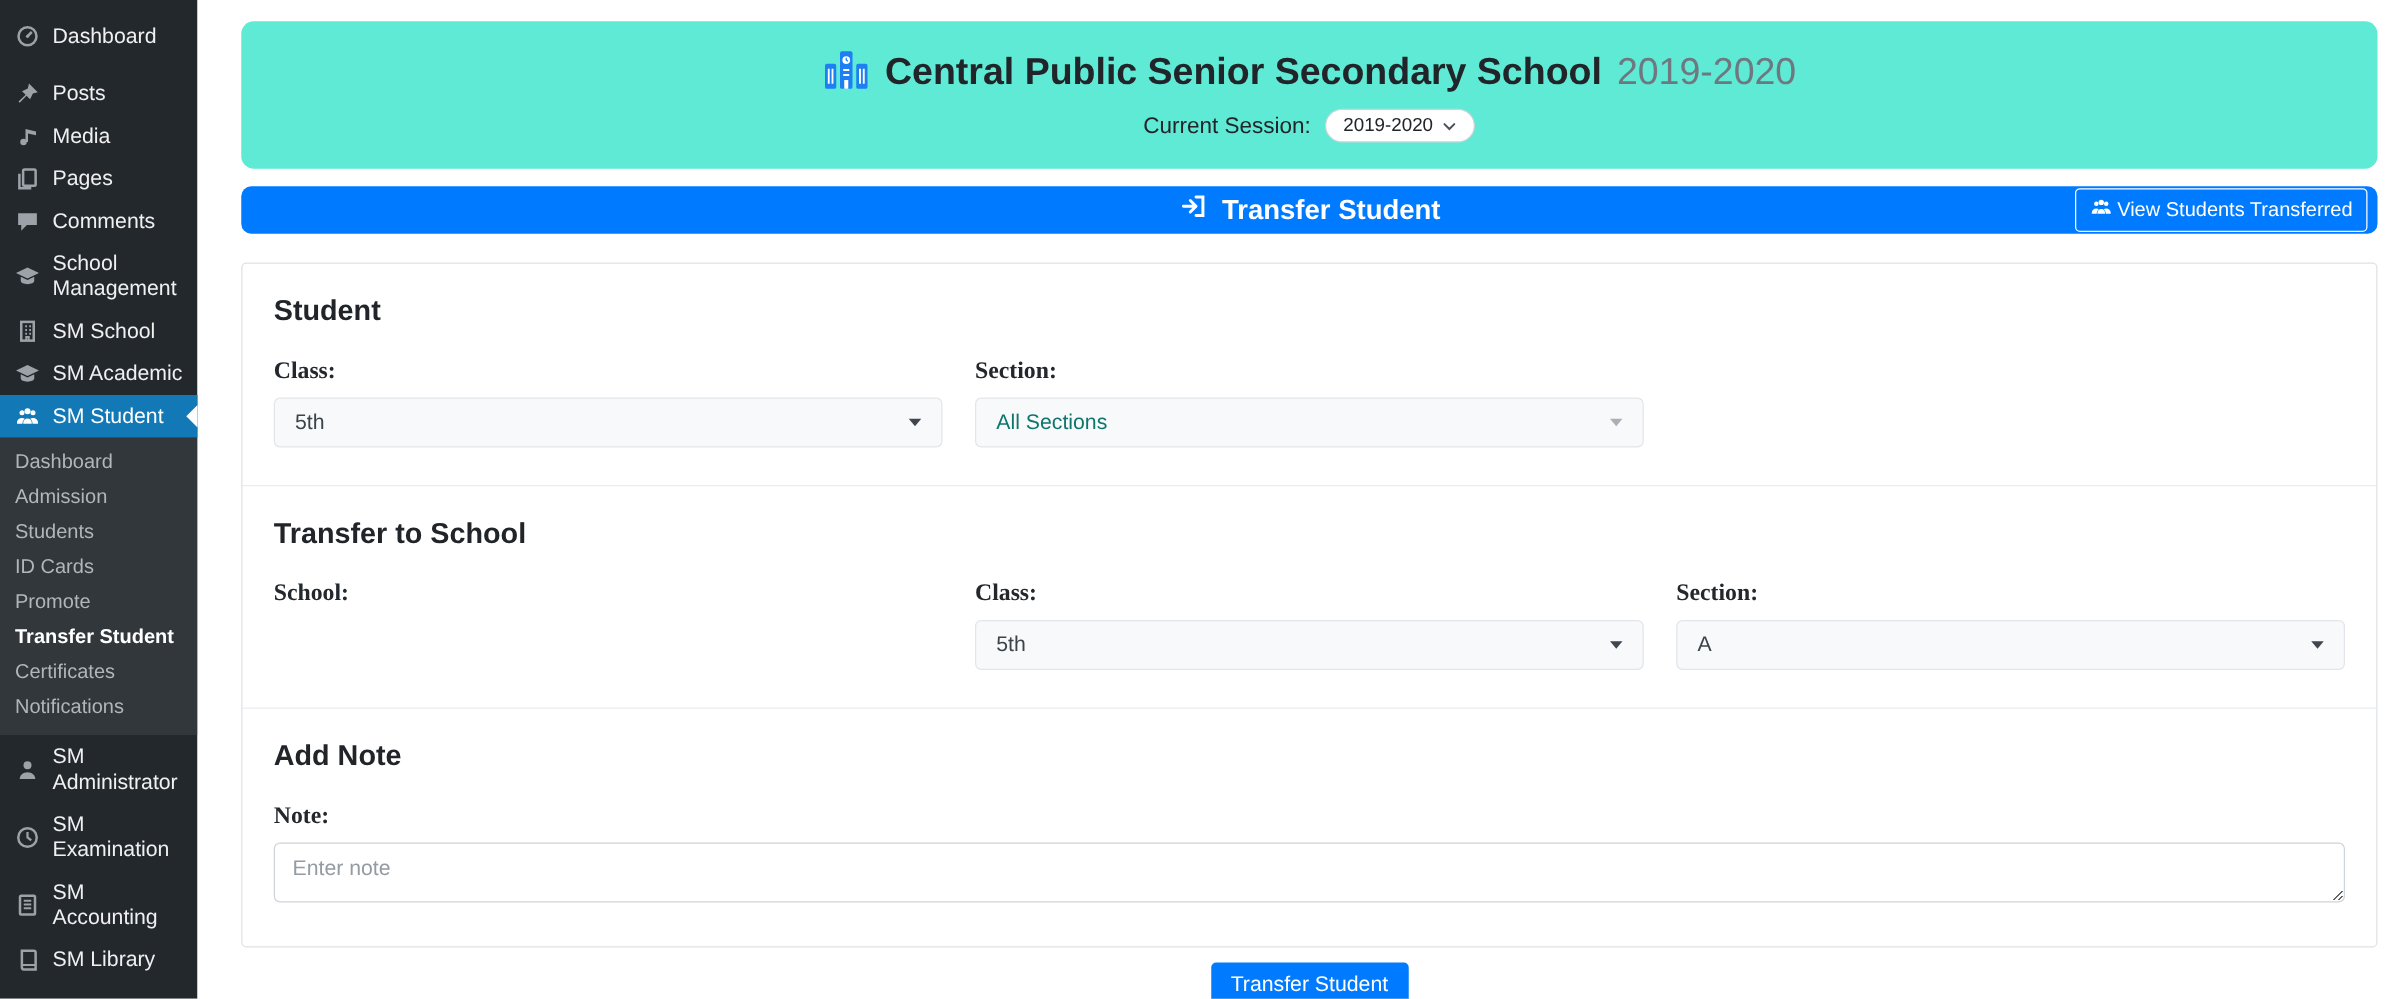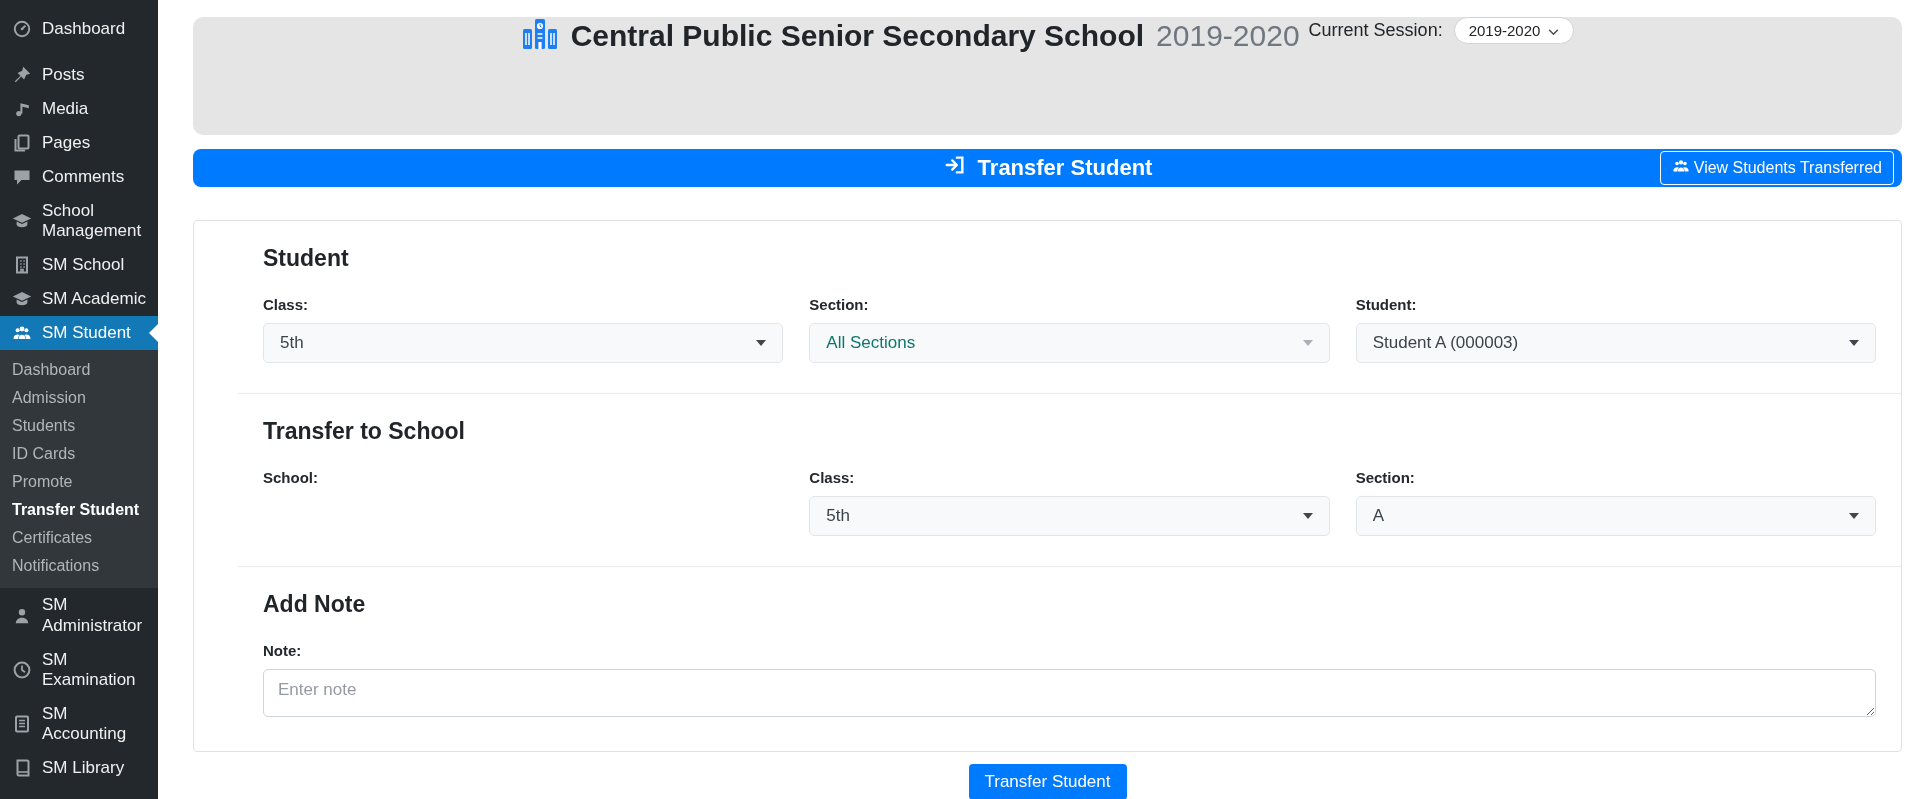--- a/index.html
+++ b/index.html
@@ -21,44 +21,44 @@
   .mi.active::after { content:""; position:absolute; right:0; top:50%; margin-top:-9px;
         border:9px solid transparent; border-right-color:#fff; }
   .sep { height:12px; }
   .submenu { background:#32373c; padding:6px 0 8px; }
   .submenu .smi { display:block; padding:5px 12px; font-size:16px; color:#b1b6bb; cursor:pointer; }
   .submenu .smi.current { color:#fff; font-weight:bold; }
 
   
   .content { flex:1; padding:17px 15px 0 35px; background:#fff; }
 
-  .header-card { background:#e5e5e5; border-radius:10px; height:118px;
-        display:flex; align-items:flex-start; justify-content:center; gap:9px; }
+  .header-card { background:#5eead4; border-radius:10px; height:118px;
+        display:flex; flex-direction:column; align-items:center; justify-content:center; gap:9px; }
   .school-line { display:flex; align-items:center; gap:12px; }
   .school-line h1 { margin:0; font-size:30px; font-weight:bold; color:#212529; }
   .session-year { font-size:30px; color:#6f7780; }
   .session-line { display:flex; align-items:center; gap:11px; font-size:18px; color:#212529; }
   .session-pill { display:flex; align-items:center; gap:8px; background:#fff;
         border:1px solid #ced4da; border-radius:999px; padding:4px 14px;
         font-size:15px; color:#212529; cursor:pointer; font-family:inherit; }
 
   .banner { position:relative; margin-top:14px; background:#007bff; border-radius:8px;
         height:38px; display:flex; align-items:center; justify-content:center; }
   .banner-title { display:flex; align-items:center; gap:11px; color:#fff; font-size:22px; font-weight:bold; }
   .view-btn { position:absolute; right:8px; top:50%; transform:translateY(-50%);
         display:flex; align-items:center; gap:4px; background:transparent;
         border:1px solid #fff; border-radius:4px; color:#fff; font-size:16px;
         padding:5px 11px; cursor:pointer; font-family:inherit; }
 
-  .card { margin-top:33px; background:#fff; border:1px solid #dee2e6; border-radius:4px;padding-left:44px; }
+  .card { margin-top:23px; background:#fff; border:1px solid #dee2e6; border-radius:4px; }
   .fsection { padding:24px 25px 30px; }
   .fsection h2 { margin:0 0 24px; font-size:23px; font-weight:600; color:#212529; }
   .divider { border:0; border-top:1px solid #e9ecef; margin:0; }
   .row3 { display:grid; grid-template-columns:1fr 1fr 1fr; gap:26px; }
-  .field label { display:block; font-size:15px; font-weight:bold; color:#23282d; margin-bottom:10px; }
+  .field label { display:block; font-size:19px; font-weight:bold; color:#23282d; margin-bottom:10px;font-family:Liberation Serif, serif; }
   .select { height:40px; background:#f8f9fa; border:1px solid #e2e6ea; border-radius:5px;
         padding:0 16px; display:flex; align-items:center; justify-content:space-between;
         font-size:17px; color:#3c434a; cursor:pointer; }
   .caret { width:0; height:0; border-left:5.5px solid transparent;
         border-right:5.5px solid transparent; border-top:6.5px solid #40464d; }
   .select.muted { color:#0f766e; }
   .select.muted .caret { border-top-color:#aab0b6; }
   .note-area { width:100%; height:48px; border:1px solid #ced4da; border-radius:5px;
         padding:10px 14px; font-size:17px; font-family:inherit; color:#3c424a; resize:vertical; }
   .note-area::placeholder { color:#949ba3; }
@@ -290,27 +290,20 @@
               <span class="caret"></span>
             </div>
           </div>
           <div class="field">
             <label>Section:</label>
             <div class="select muted">
               <span>All Sections</span>
               <span class="caret"></span>
             </div>
           </div>
-          <div class="field">
-            <label>Student:</label>
-            <div class="select">
-              <span>Student A (000003)</span>
-              <span class="caret"></span>
-            </div>
-          </div>
         </div>
       </div>
 
       <hr class="divider">
 
       <div class="fsection">
         <h2>Transfer to School</h2>
         <div class="row3">
           <div class="field">
             <label>School:</label>

